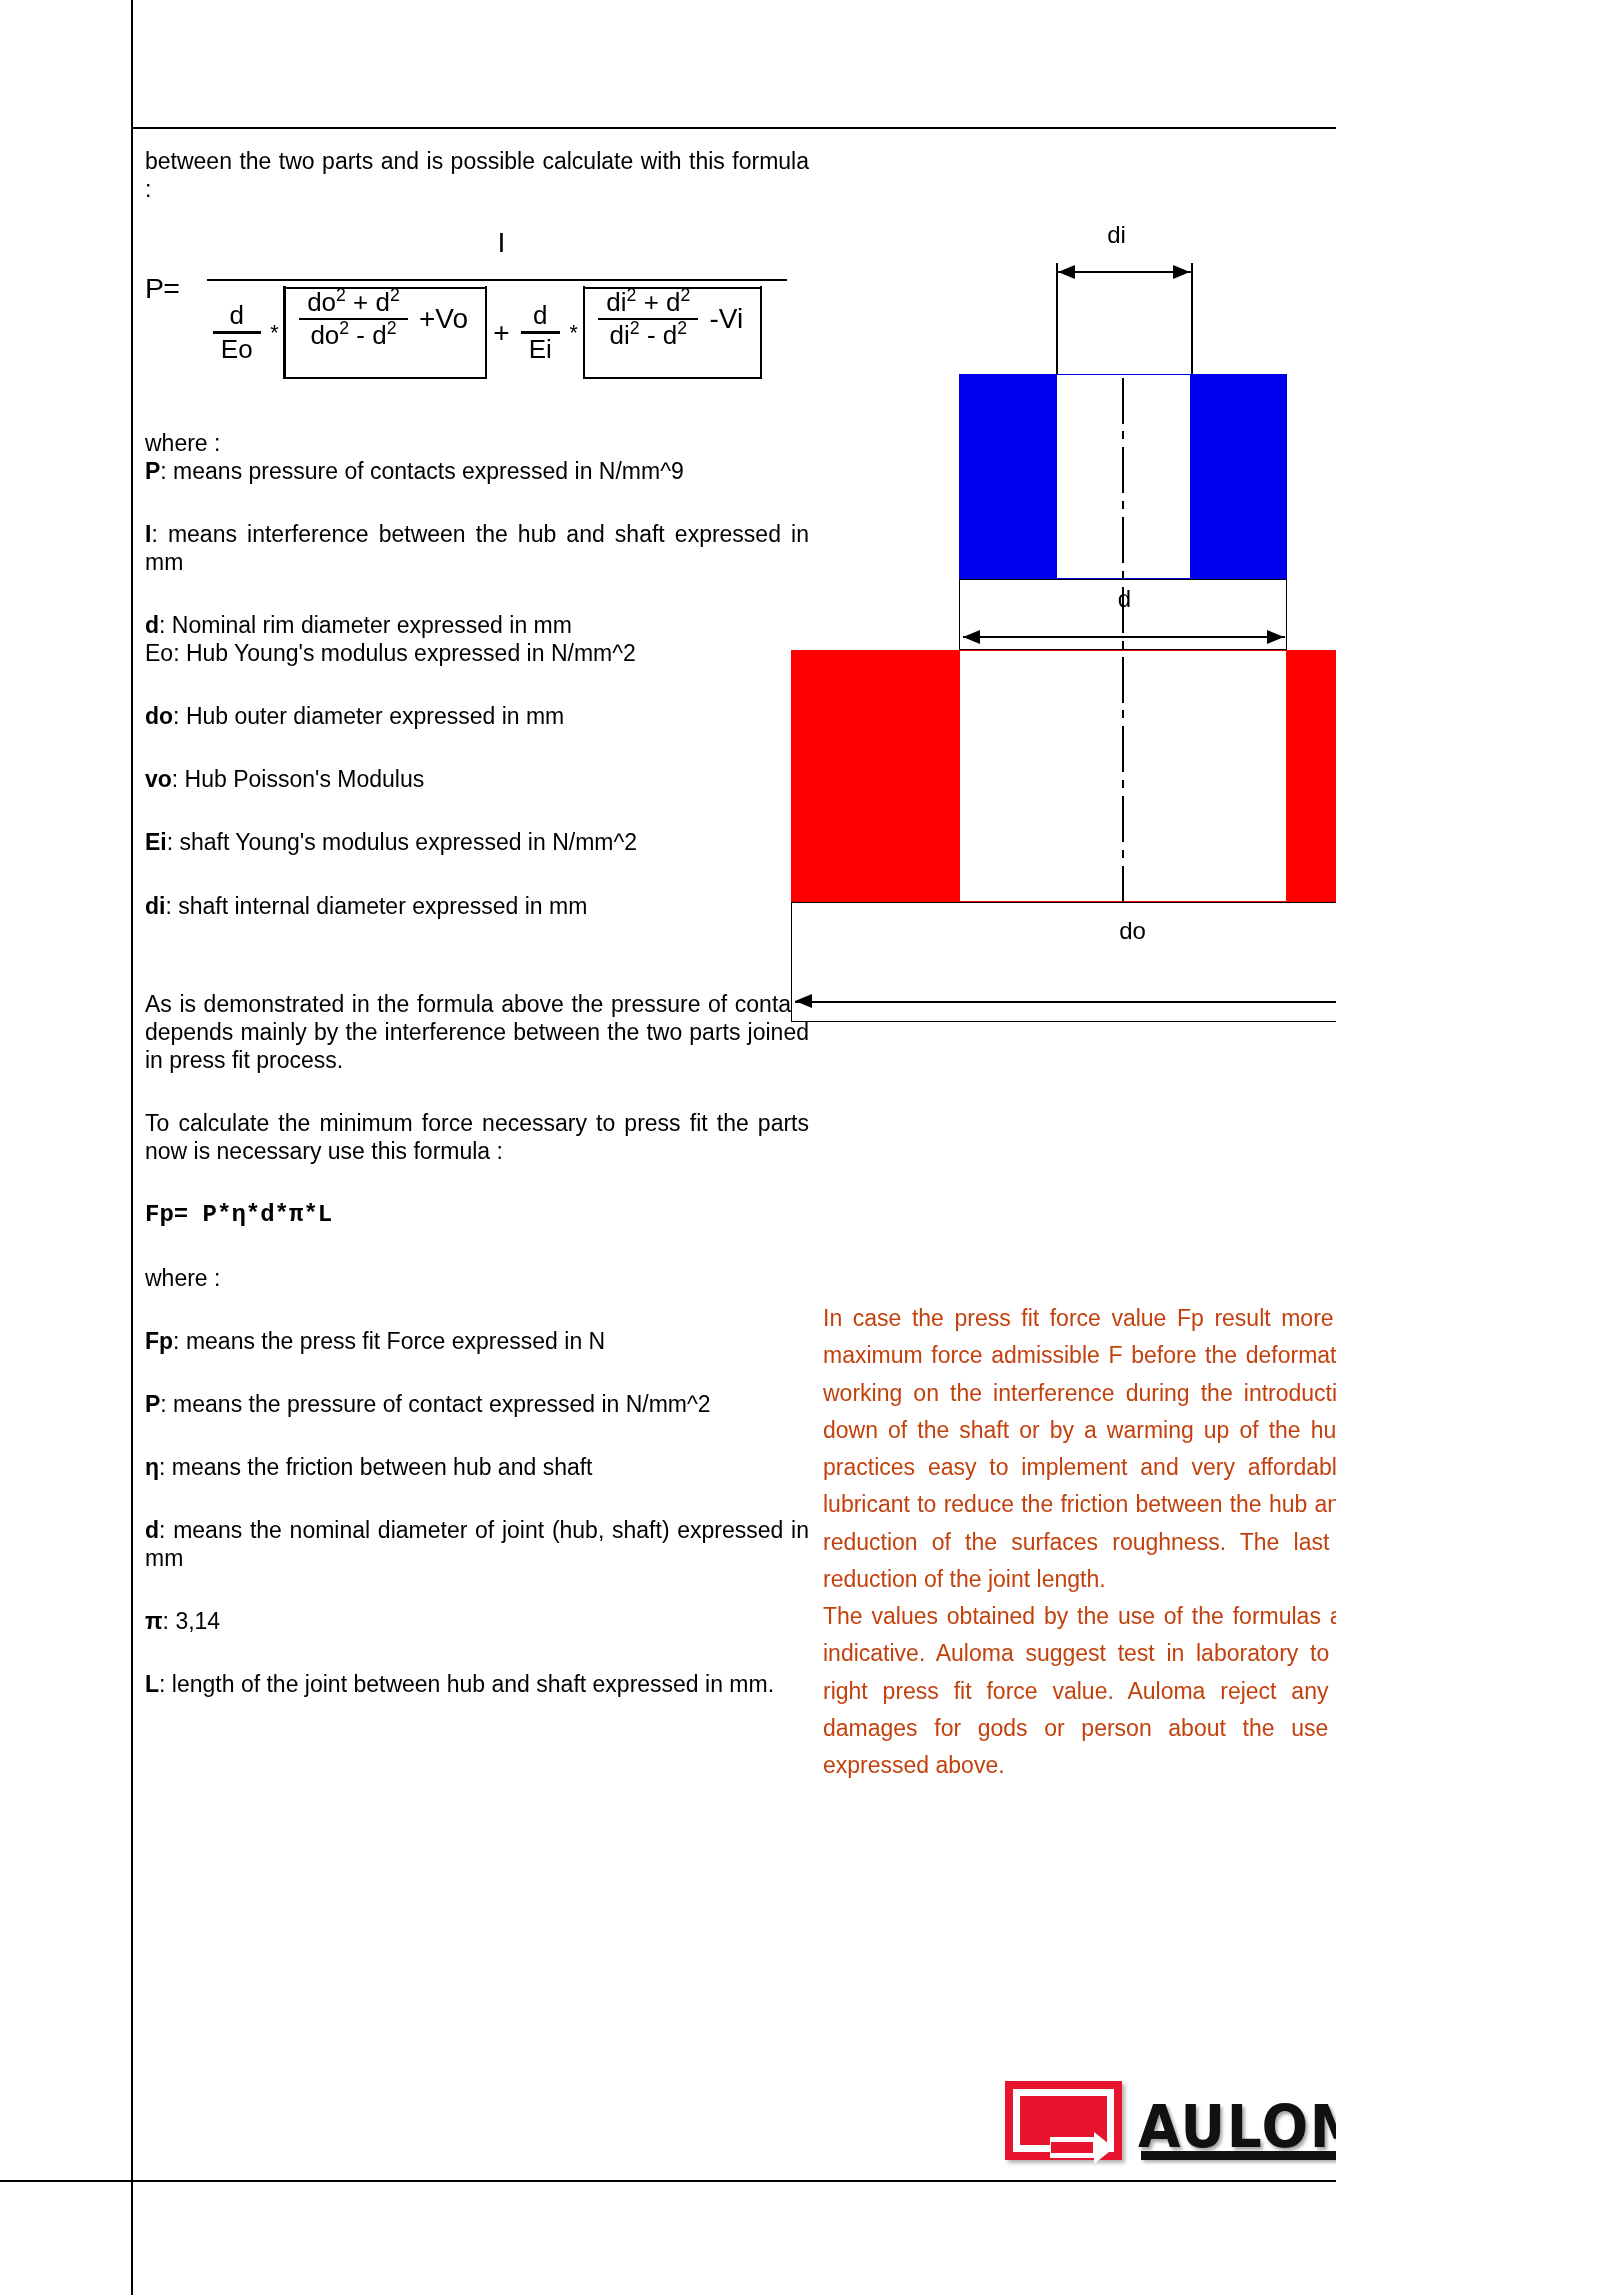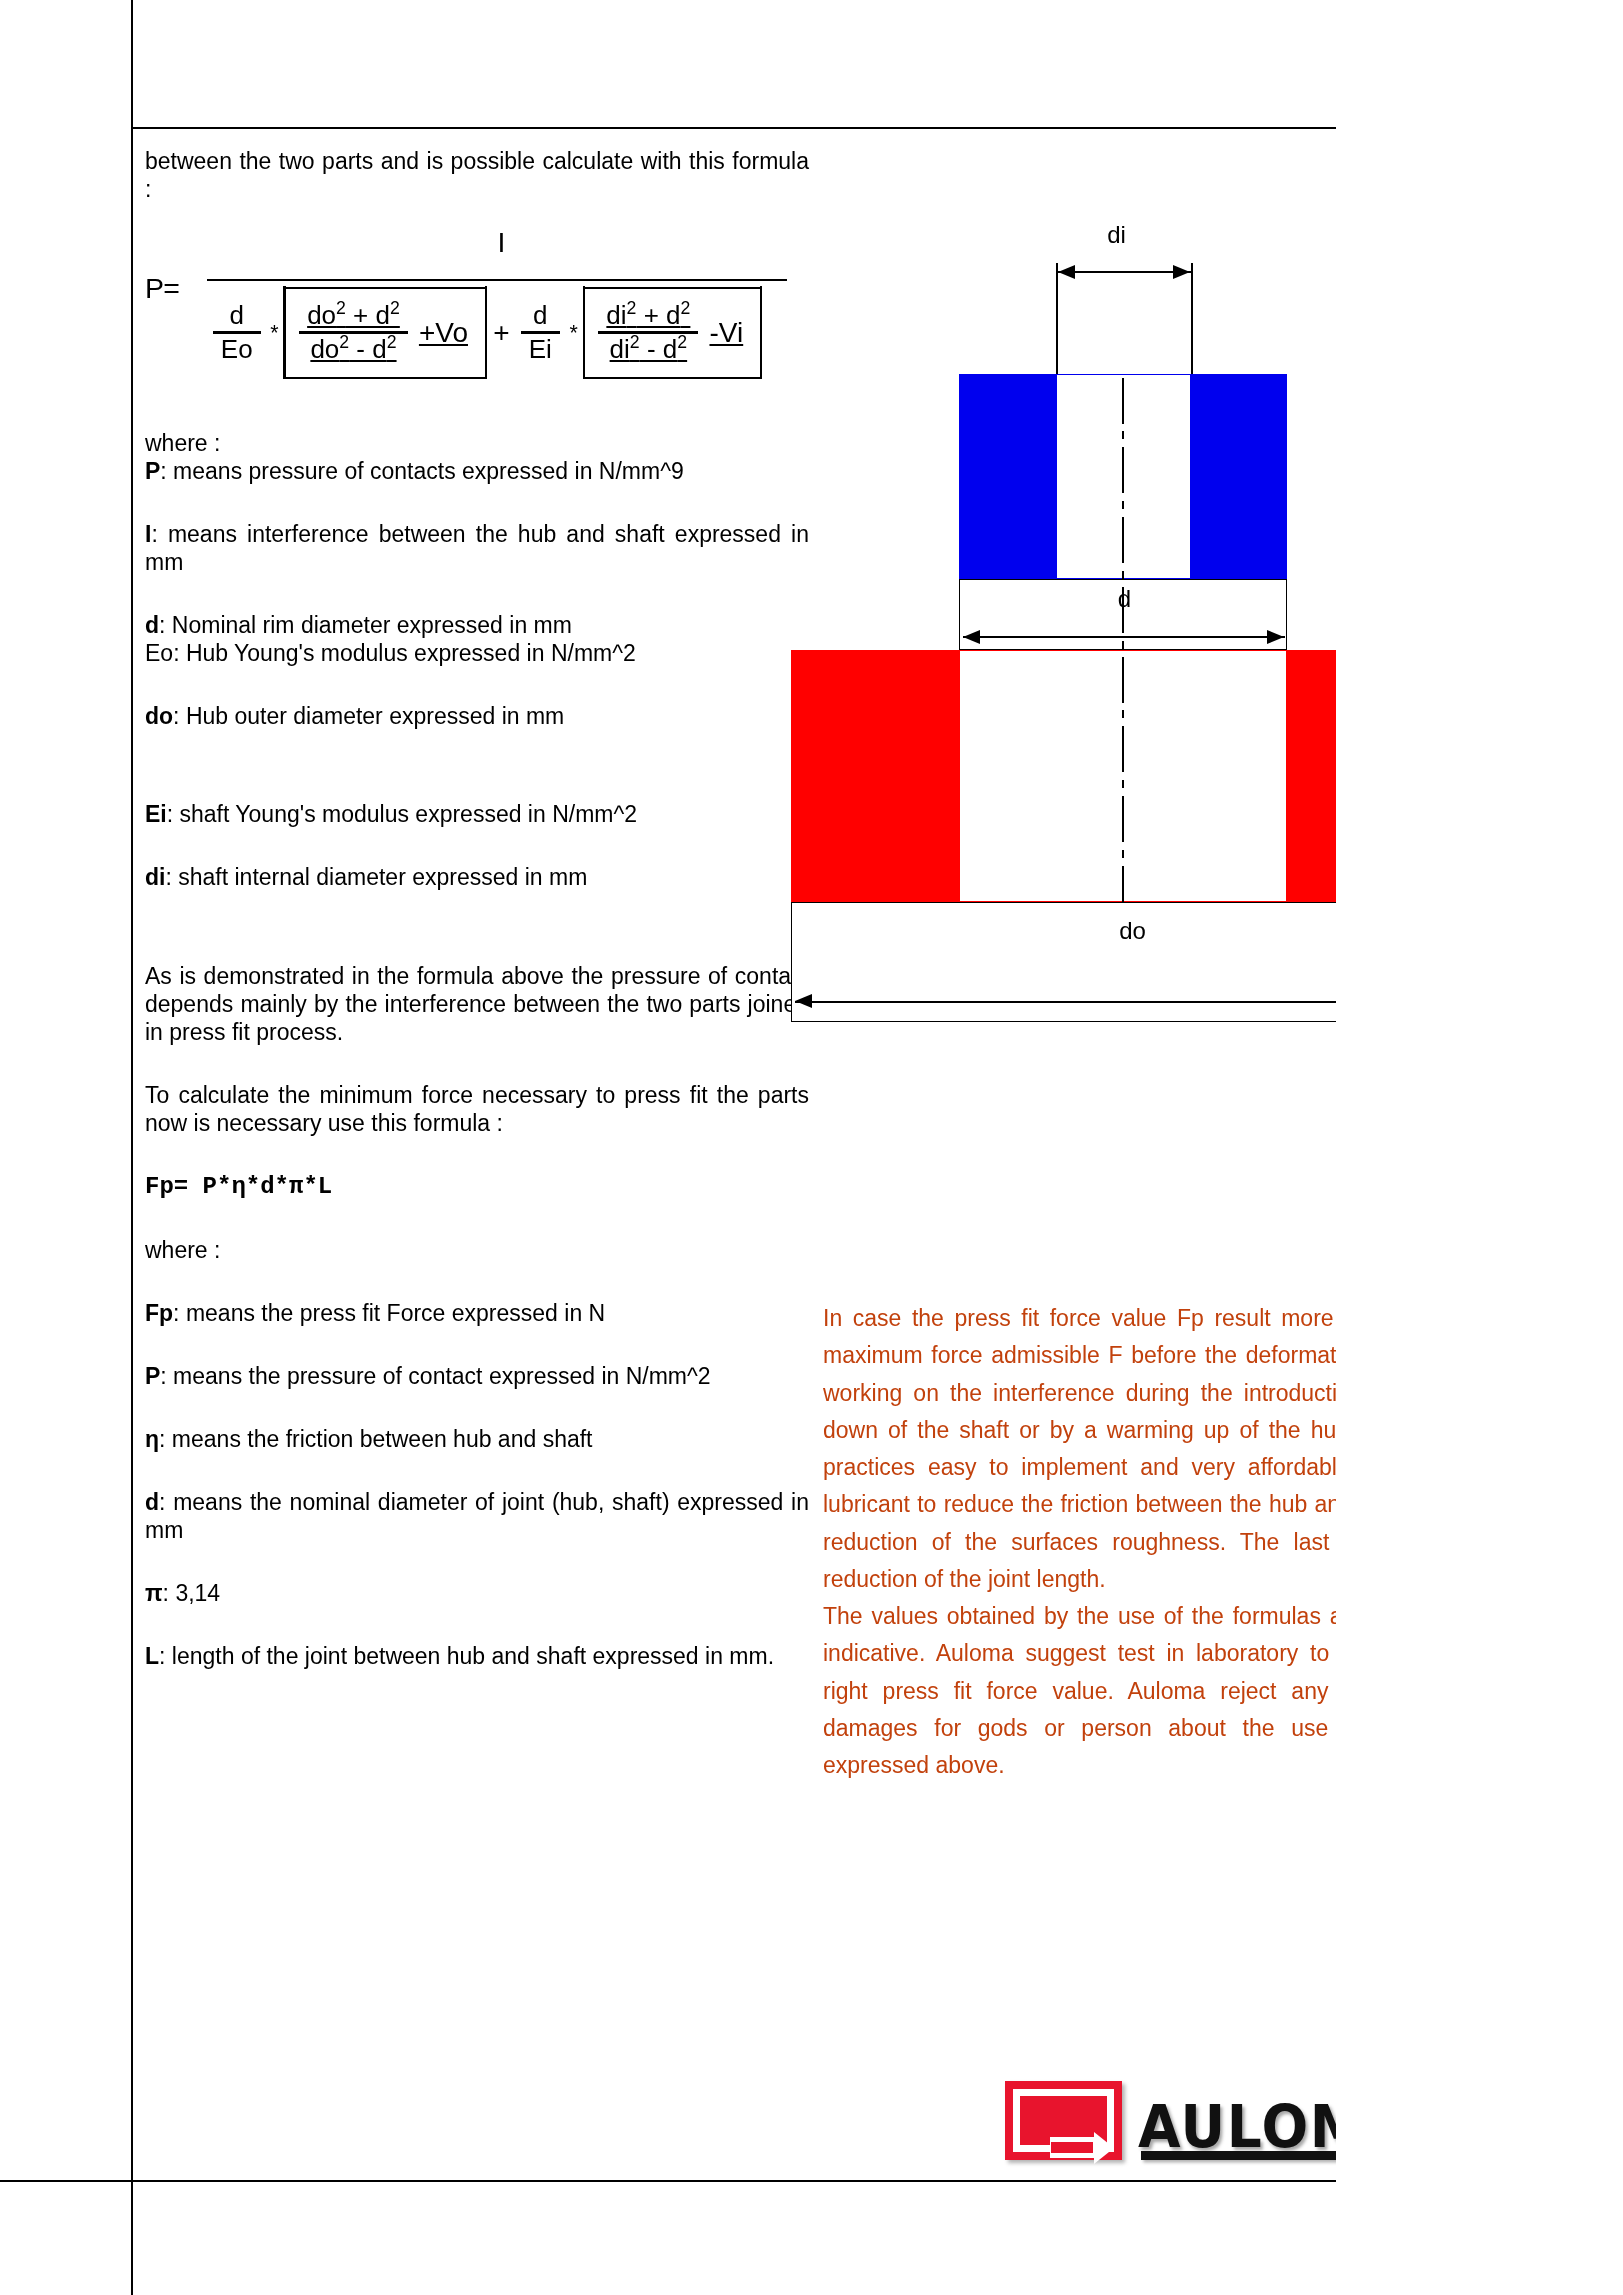--- a/index.html
+++ b/index.html
@@ -81,23 +81,23 @@
   .frac {
     display: inline-flex; flex-direction: column; align-items: center;
     margin: 0 4.8px; line-height: 1.02;
   }
   .frac .top { padding: 0 8px; font-size: 26px; }
   .frac .bar { width: 100%; height: 2.4px; background: #000; margin: 2.4px 0; }
   .frac .bot { padding: 0 8px; font-size: 26px; }
   .op { font-size: 28px; margin: 0 6.3px; align-self: center; }
   .op-small { font-size: 21.4px; margin: 0 4.8px; align-self: center; }
   .bracket {
-    display: inline-flex; align-items: center;
+    display: inline-flex; align-items: flex-start;
     border-top: 2.4px solid #000; border-bottom: 2.4px solid #000;
-    height: 92px; position: relative; text-decoration: underline;
+    height: 92px; position: relative;
   }
   .bracket::before {
     content: ""; position: absolute; left: 0; top: -2.4px; bottom: -2.4px;
     width: 2.4px; background: #000;
   }
   .bracket.rt::after {
     content: ""; position: absolute; right: 0; top: -2.4px; bottom: -2.4px;
     width: 2.4px; background: #000;
   }
   .bracket-inner { display: inline-flex; align-items: center; padding: 0 4.8px 0 11px; }
@@ -250,20 +250,21 @@
 
     <p class="defline"><b>d</b><span>: Nominal rim diameter expressed in mm</span></p>
     <p class="defline"><span>Eo</span><span>: Hub Young's modulus expressed in N/mm^2</span></p>
 
     <div class="gap-md"></div>
 
     <p class="defline"><b>do</b><span>: Hub outer diameter expressed in mm</span></p>
 
     <div class="gap-md"></div>
 
+    <p class="defline"><b>vo</b><span>: Hub Poisson's Modulus</span></p>
 
     <div class="gap-md"></div>
 
     <p class="defline"><b>Ei</b><span>: shaft Young's modulus expressed in N/mm^2</span></p>
 
     <div class="gap-md"></div>
 
     <p class="defline"><b>di</b><span>: shaft internal diameter expressed in mm</span></p>
 
     <div class="gap-md"></div>

